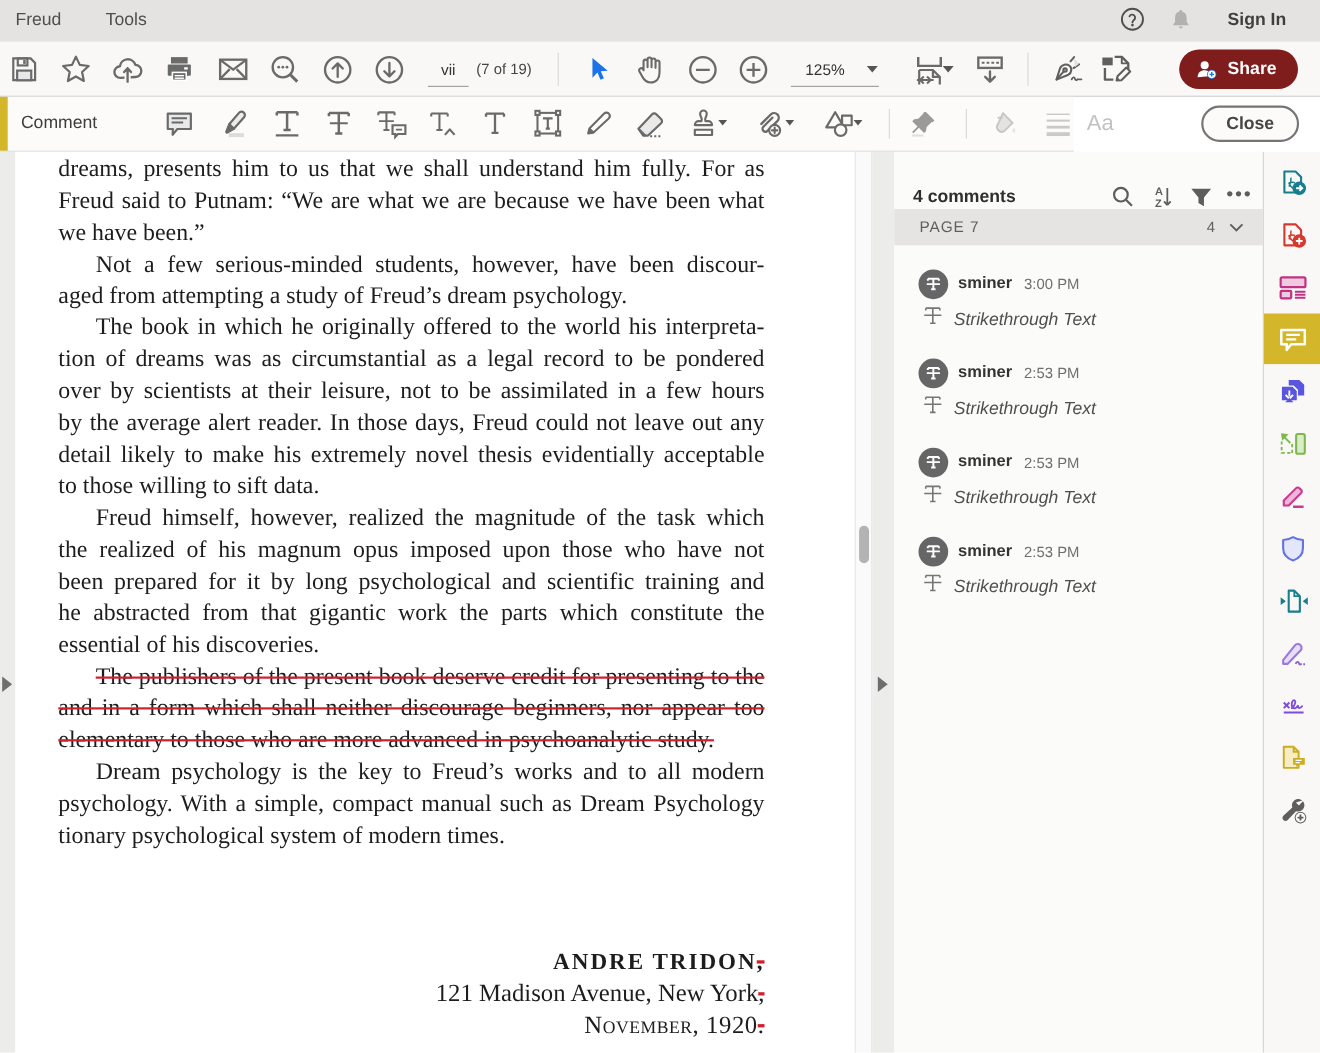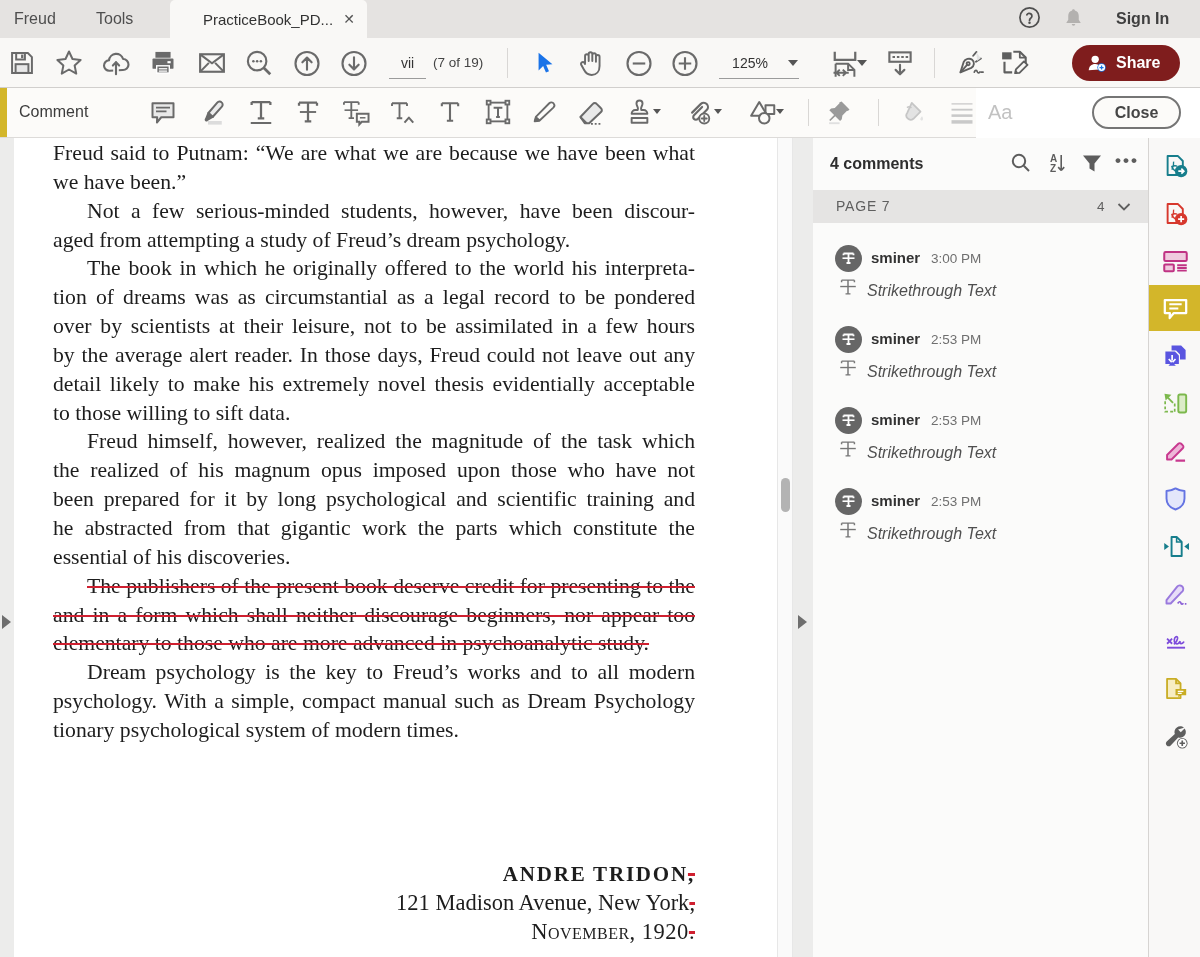--- a/index.html
+++ b/index.html
@@ -37,21 +37,21 @@
   
   #doctext { position:absolute; left:53px; top:139px; width:642px; font-family:"Liberation Serif", serif; font-size:21.7px; color:#1d1d1d; }
   .ln { height:28.85px; line-height:28.85px; text-align:justify; text-align-last:justify; white-space:nowrap; }
   .ln.last { text-align-last:left; }
   .ind { text-indent:34px; }
   .strike { text-decoration:line-through; text-decoration-color:#cf2030; text-decoration-thickness:2px; }
   #sigblock { position:absolute; left:53px; top:860px; width:642px; font-family:"Liberation Serif", serif; color:#1d1d1d; text-align:right; }
 
   
   #panel { position:absolute; left:813px; top:138px; width:335px; height:819px; background:#fbfbfa; }
-  #panelhead { position:absolute; left:0; top:0; width:335px; height:52px; }
+  #panelhead { position:absolute; left:0; top:16px; width:335px; height:52px; }
   #panelhead .title { position:absolute; left:17px; top:0; height:52px; line-height:52px; font-size:16px; font-weight:bold; color:#2e2e2e; }
   #pagebar { position:absolute; left:0; top:52px; width:335px; height:33px; background:#e5e4e3; }
   #pagebar .pb { position:absolute; left:23px; top:0; height:33px; line-height:33px; font-size:14px; color:#5f5f5f; letter-spacing:0.8px; }
   #pagebar .cnt { position:absolute; left:284px; top:0; height:33px; line-height:33px; font-size:13.5px; color:#5f5f5f; }
   .comment { position:absolute; left:0; width:335px; height:81px; }
   .avatar { position:absolute; left:22px; top:0; width:27px; height:27px; border-radius:50%; background:#666; }
   .cname { position:absolute; left:58px; top:4px; font-size:15px; font-weight:bold; color:#333; }
   .ctime { position:absolute; left:118px; top:6px; font-size:13.5px; color:#6f6f6f; }
   .crow2 { position:absolute; left:54px; top:37px; font-size:16px; font-style:italic; color:#4f4f4f; }
 
@@ -59,24 +59,20 @@
   #sidebar { position:absolute; left:1148px; top:138px; width:52px; height:819px; background:#f9f8f7; border-left:1px solid #d6d4d2; }
   .sbi { position:absolute; left:0; width:52px; height:48px; display:flex; align-items:center; justify-content:center; }
   #sbyellow { position:absolute; left:0; top:147px; width:52px; height:46px; background:#d3b62a; }
 </style>
 </head>
 <body>
 
 <div id="tabbar">
   <span class="tabtxt" style="left:14px;">Freud</span>
   <span class="tabtxt" style="left:96px;">Tools</span>
-  <div id="activetab">
-      <span class="t">PracticeBook_PD...</span>
-      <span class="x">✕</span>
-    </div>
   <svg class="abs" style="left:1018px;top:6px;" width="23" height="23" viewBox="0 0 24 24" fill="none" stroke="#4f4f4f" stroke-width="1.8">
     <circle cx="12" cy="12" r="10"></circle>
     <path d="M9.2 9.2 a2.8 2.8 0 1 1 4 3.6 c-0.8 0.7 -1.2 1.2 -1.2 2.2" stroke-linecap="round"></path>
     <circle cx="12" cy="17.5" r="1.3" fill="#4f4f4f" stroke="none"></circle>
   </svg>
   <svg class="abs" style="left:1063px;top:7px;" width="21" height="21" viewBox="0 0 24 24" fill="#b3b1af">
     <path d="M12 2.5 c0.9 0 1.6 0.7 1.6 1.6 c2.8 0.7 4.4 3 4.4 6 v4.5 l2.3 3.6 H3.7 L6 14.6 V10 c0 -3 1.6 -5.3 4.4 -6 c0 -0.9 0.7 -1.5 1.6 -1.5 Z"></path>
     <path d="M10 19.5 a2 2 0 0 0 4 0 Z"></path>
   </svg>
   <span class="tabtxt" style="left:1116px; font-weight:bold; color:#3f3f3f; font-size:16px;">Sign In</span>
@@ -334,20 +330,21 @@
   </div>
   <span class="abs" style="left:988px; top:0; height:48px; line-height:48px; font-size:20px; color:#c2c2c2;">Aa</span>
   <div id="closebtn">Close</div>
 </div>
 
 <div id="leftstrip">
     <span class="expandarrow" style="left:2px; top:477px;"></span>
   </div>
 <div id="docpage"></div>
 <div id="doctext">
+  <div class="ln">dreams, presents him to us that we shall understand him fully. For as</div>
   <div class="ln">Freud said to Putnam: “We are what we are because we have been what</div>
   <div class="ln last">we have been.”</div>
   <div class="ln ind">Not a few serious-minded students, however, have been discour-</div>
   <div class="ln last">aged from attempting a study of Freud’s dream psychology.</div>
   <div class="ln ind">The book in which he originally offered to the world his interpreta-</div>
   <div class="ln">tion of dreams was as circumstantial as a legal record to be pondered</div>
   <div class="ln">over by scientists at their leisure, not to be assimilated in a few hours</div>
   <div class="ln">by the average alert reader. In those days, Freud could not leave out any</div>
   <div class="ln">detail likely to make his extremely novel thesis evidentially acceptable</div>
   <div class="ln last">to those willing to sift data.</div>

